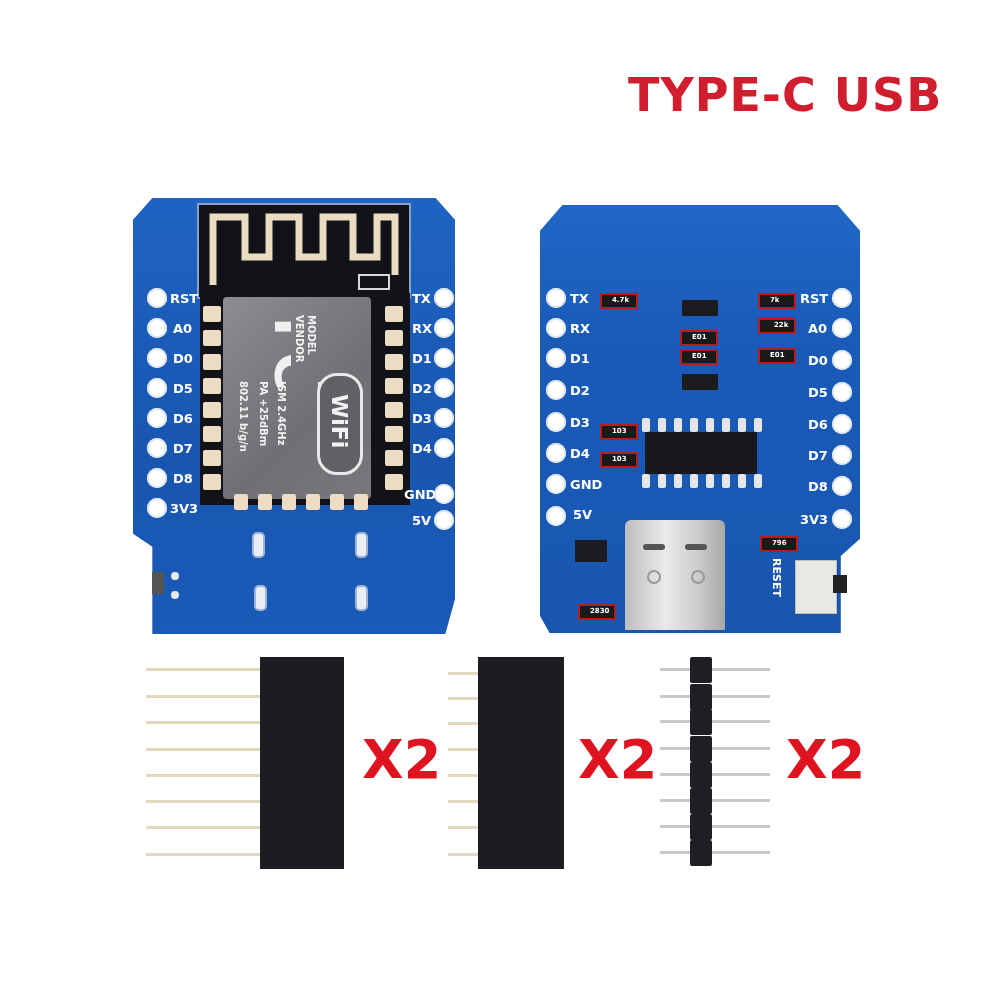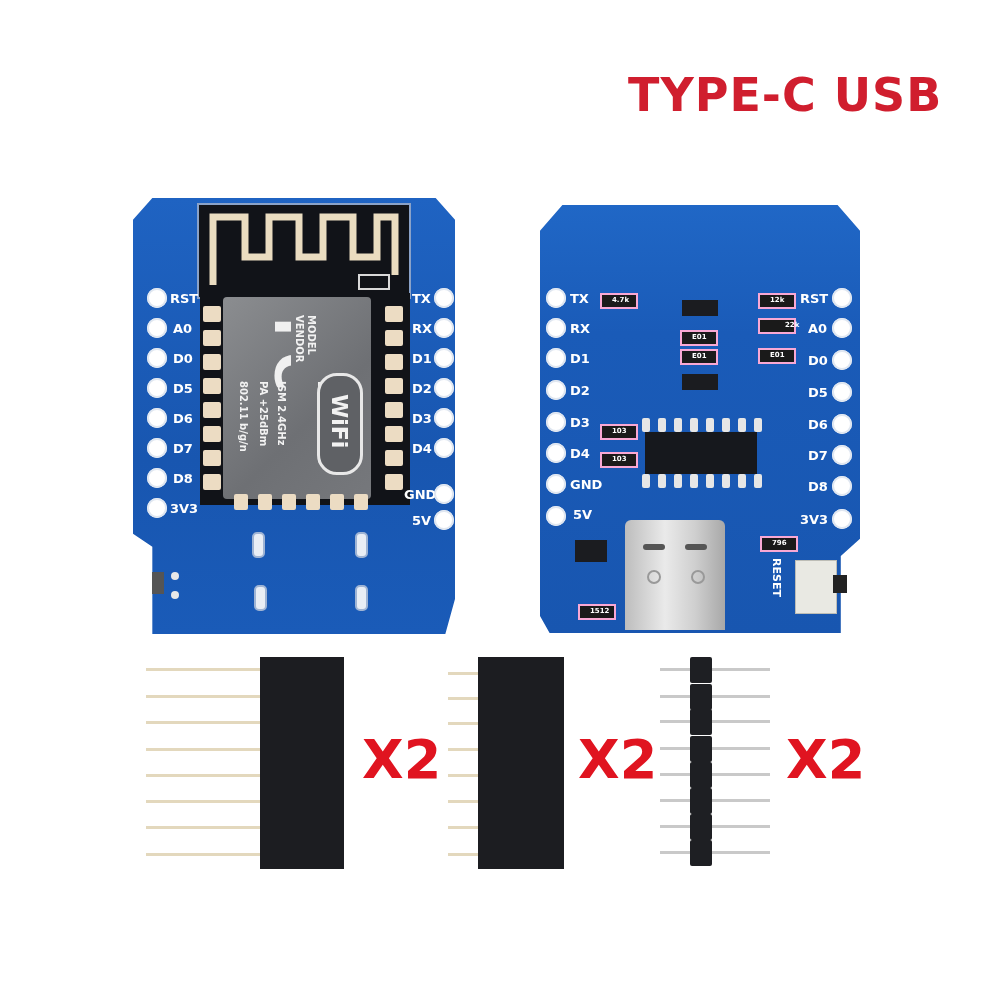--- a/index.html
+++ b/index.html
@@ -15,21 +15,21 @@
   .pin-hole{position:absolute;width:20px;height:20px;border-radius:50%;background:#fff;box-shadow:0 0 0 2px #dfe6f0 inset;}
   .pin-label{position:absolute;color:#ffffff;font-weight:bold;font-size:13px;line-height:1;}
   .antenna{position:absolute;left:197px;top:203px;width:210px;height:92px;background:#111318;border:2px solid #8aa2c8;}
   .module{position:absolute;left:200px;top:293px;width:210px;height:212px;background:#111318;}
   .shield{position:absolute;left:223px;top:297px;width:148px;height:202px;background:linear-gradient(135deg,#8b8d90,#6e7074 60%,#76787c);border-radius:4px;}
   .castel{position:absolute;width:18px;height:16px;background:#ecdcc3;border-radius:2px;}
   .chip-text{position:absolute;color:#f2f2f2;font-weight:bold;writing-mode:vertical-rl;font-size:10px;line-height:1.05;}
   .usb-c{position:absolute;left:625px;top:520px;width:100px;height:110px;background:linear-gradient(90deg,#bdbdbd,#eaeaea 40%,#cfcfcf 70%,#a8a8a8);border-radius:6px 6px 0 0;}
   .ic{position:absolute;left:645px;top:432px;width:112px;height:42px;background:#16181d;}
   .ic-leg{position:absolute;width:8px;height:14px;background:#e6e6e6;border-radius:2px;}
-  .smd{position:absolute;background:#1a1a1a;border:2px solid #f9a8d4;}
+  .smd{position:absolute;background:#1a1a1a;border:2px solid #b91c1c;}
   .smd-label{position:absolute;color:#ffffff;font-size:7px;font-weight:bold;}
   .header-female{position:absolute;background:#1c1d21;}
   .pin-wire{position:absolute;height:3px;background:#e3d8bd;}
   .pin-wire-silver{position:absolute;height:3px;background:#c9c9c9;}
   .qty{position:absolute;color:#e01420;font-weight:bold;font-size:54px;line-height:1;font-family:"DejaVu Sans",sans-serif;}
   .male-block{position:absolute;width:22px;height:26px;background:#1e1f23;border-radius:2px;}
   .oval{position:absolute;width:9px;height:22px;border-radius:5px;background:#e9eef5;border:2px solid #9fb4d4;}
   .switch{position:absolute;left:795px;top:560px;width:40px;height:52px;background:#e9e9e3;border:1px solid #bdbdb6;}
   .switch-knob{position:absolute;left:833px;top:575px;width:14px;height:18px;background:#222;}
 </style>
@@ -169,45 +169,45 @@
   <div class="pin-label" style="left:808px;top:480px">D8</div>
   <div class="pin-hole" style="left:832px;top:476px"></div>
   <div class="pin-label" style="left:800px;top:513px">3V3</div>
   <div class="pin-hole" style="left:832px;top:509px"></div>
 </div>
 
 <div class="smd" style="left:600px;top:293px;width:34px;height:12px">
     <span class="smd-label" style="left:10px;top:1px">4.7k</span>
   </div>
 <div class="smd" style="left:758px;top:293px;width:34px;height:12px">
-    <span class="smd-label" style="left:10px;top:1px">12k</span>
+    <span class="smd-label" style="left:10px;top:1px">7k</span>
   </div>
 <div class="smd" style="left:758px;top:318px;width:34px;height:12px">
-    <span class="smd-label" style="left:25px;top:1px">22k</span>
+    <span class="smd-label" style="left:14px;top:1px">22k</span>
   </div>
 <div class="smd" style="left:680px;top:330px;width:34px;height:12px">
     <span class="smd-label" style="left:10px;top:1px">E01</span>
   </div>
 <div class="smd" style="left:680px;top:349px;width:34px;height:12px">
     <span class="smd-label" style="left:10px;top:1px">E01</span>
   </div>
 <div class="smd" style="left:758px;top:348px;width:34px;height:12px">
     <span class="smd-label" style="left:10px;top:1px">E01</span>
   </div>
 <div class="smd" style="left:600px;top:424px;width:34px;height:12px">
     <span class="smd-label" style="left:10px;top:1px">103</span>
   </div>
 <div class="smd" style="left:600px;top:452px;width:34px;height:12px">
     <span class="smd-label" style="left:10px;top:1px">103</span>
   </div>
 <div class="smd" style="left:760px;top:536px;width:34px;height:12px">
     <span class="smd-label" style="left:10px;top:1px">796</span>
   </div>
 <div class="smd" style="left:578px;top:604px;width:34px;height:12px">
-    <span class="smd-label" style="left:10px;top:1px">1512</span>
+    <span class="smd-label" style="left:10px;top:1px">2830</span>
   </div>
 
 <div style="position:absolute;left:682px;top:300px;width:36px;height:16px;background:#1b1c20"></div>
 <div style="position:absolute;left:682px;top:374px;width:36px;height:16px;background:#1b1c20"></div>
 <div style="position:absolute;left:575px;top:540px;width:32px;height:22px;background:#1b1c20"></div>
 
 <div>
   <div class="ic"></div>
   <div class="ic-leg" style="left:658px;top:418px"></div>
     <div class="ic-leg" style="left:674px;top:418px"></div>

